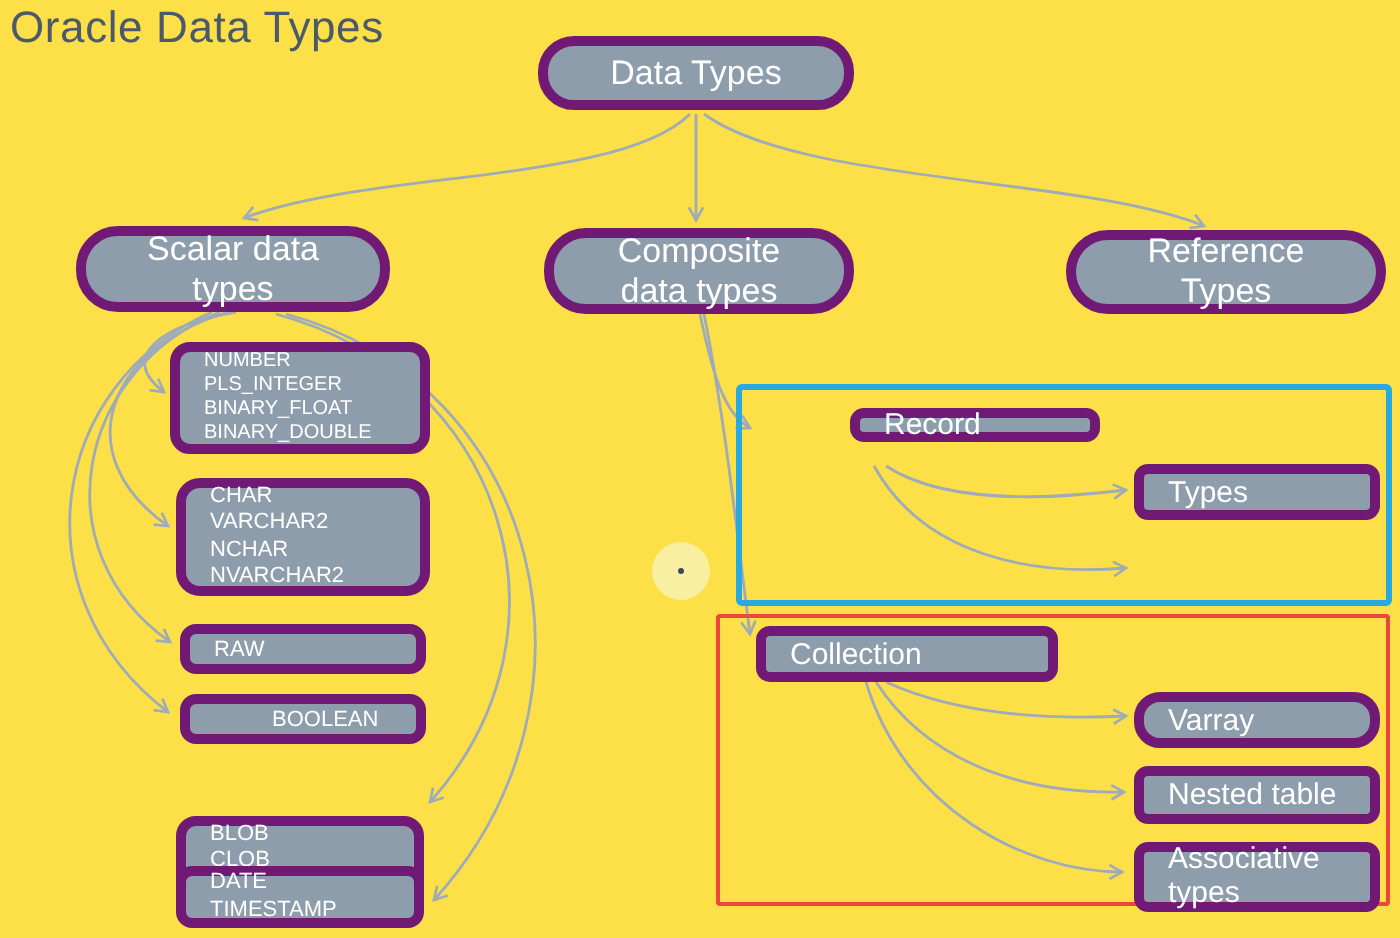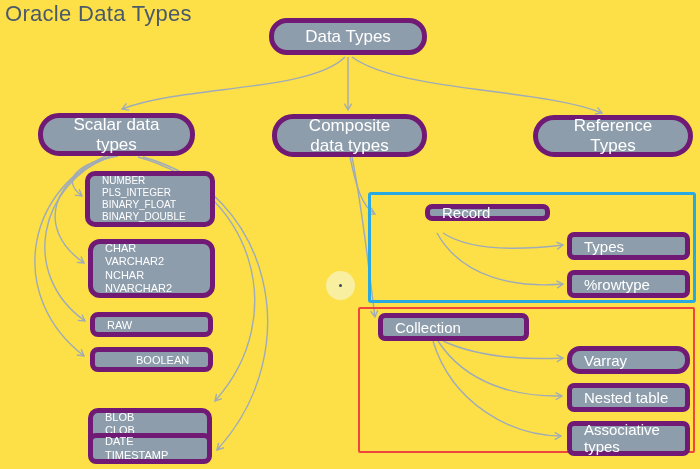--- a/index.html
+++ b/index.html
@@ -106,21 +106,20 @@
   <div class="node left n-raw">RAW</div>
   <div class="node left n-boolean">BOOLEAN</div>
   <div class="node left n-lob">BLOB
 CLOB
 NCLOB</div>
   <div class="node left n-datetime">DATE
 TIMESTAMP</div>
 
   <div class="node left n-record">Record</div>
   <div class="node left n-type">Types</div>
-  <div class="node left n-rowtype">%rowtype</div>
   <div class="node left n-collection">Collection</div>
   <div class="node left n-varray">Varray</div>
   <div class="node left n-nested">Nested table</div>
   <div class="node left n-assoc">Associative
 types</div>
 
   <div class="cursor">
     <span class="dot"></span>
   </div>
 

